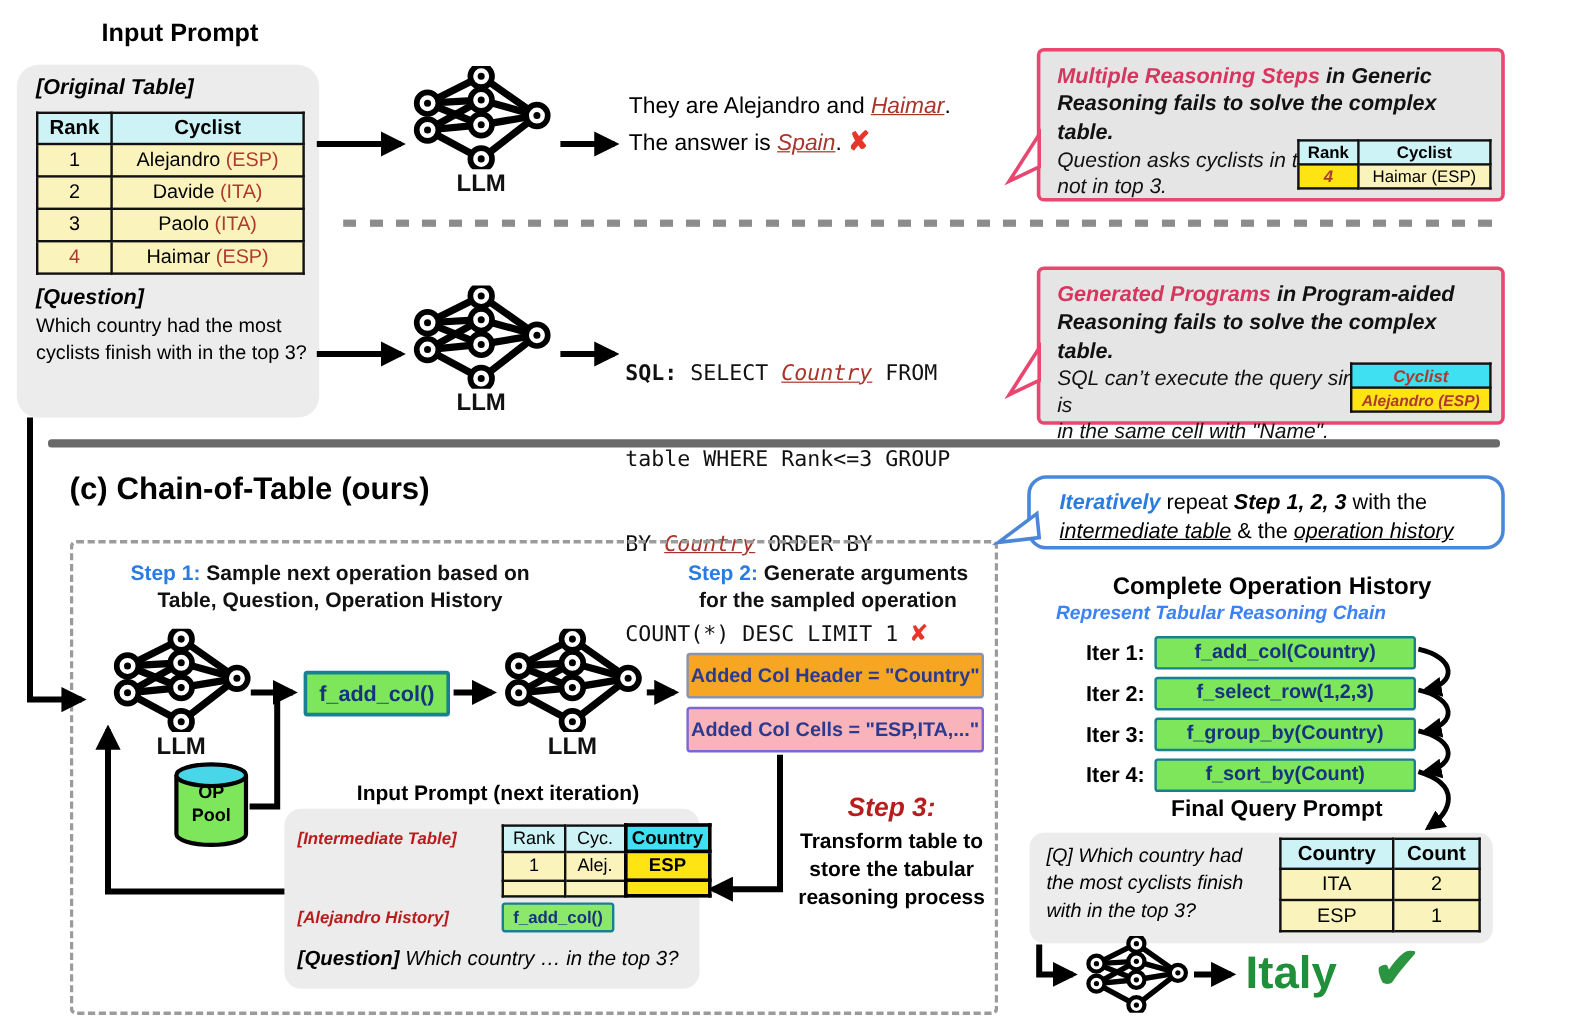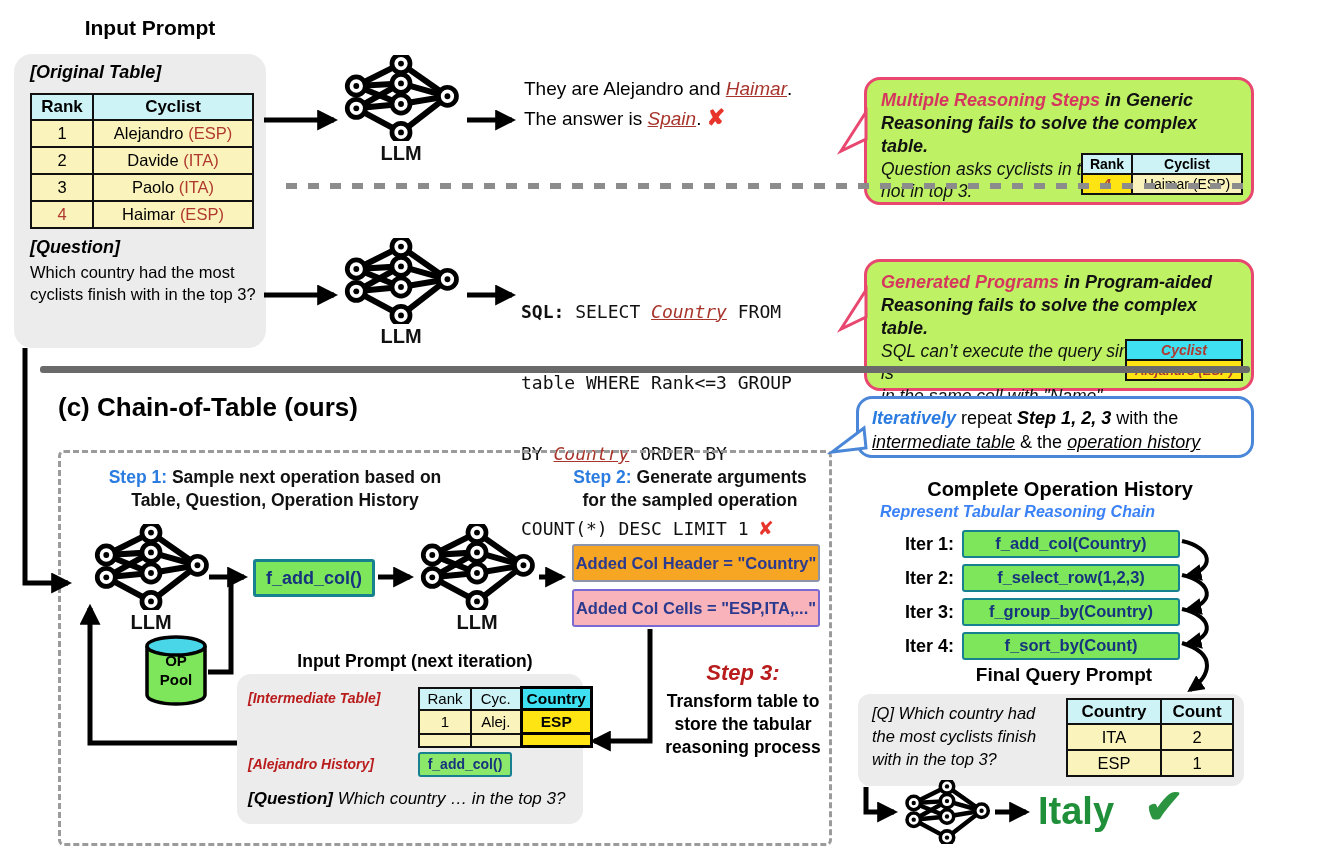--- a/index.html
+++ b/index.html
@@ -17,27 +17,27 @@
   table.dtab th, table.dtab td { border:2px solid #111; text-align:center; padding:0 4px; }
   .hdr-cyan { background:#cdf3f7; }
   .cell-yel { background:#fbf3bc; }
   .bright-cyan { background:#3fe0f2; }
   .bright-yel { background:#ffe414; }
   .red { color:#b0392f; }
 
   .ref { color:#a8352c; font-style:italic; text-decoration:underline; }
   .xmark { color:#e8352c; font-weight:bold; font-size:22px; }
 
-  .callout { background:#bef264; border:3.5px solid #e8476f; border-radius:16px; padding:9px 14px;margin-top:37px; }
+  .callout { background:#e5e5e5; border:3.5px solid #e8476f; border-radius:6px; padding:9px 14px; }
   .co-lead { color:#d6365e; font-weight:bold; font-style:italic; font-size:18px; }
   .co-bold { color:#111; font-weight:bold; font-style:italic; font-size:18px; }
   .co-body { color:#111; font-style:italic; font-size:17.5px; }
   .callout .ln { line-height:1.28; }
 
-  .bluebox { background:#fff; border:3.5px solid #4b87d9; border-radius:16px; padding:7px 13px; font-size:18px; line-height:1.35; }
+  .bluebox { background:#fff; border:3.5px solid #4b87d9; border-radius:16px; padding:7px 24px; font-size:18px; line-height:1.35; }
   .blue-lead { color:#2b7ce0; font-weight:bold; font-style:italic; }
   .bold-it { font-weight:bold; font-style:italic; }
   .it-u { font-style:italic; text-decoration:underline; }
 
   .step-blue { color:#2b7ce0; font-weight:bold; }
   .step-head { font-size:17.5px; font-weight:bold; color:#111; text-align:center; line-height:1.32; }
 
   .greenbox { background:#7de65a; border:3px solid #17818f; border-radius:3px;
               color:#16337e; font-weight:bold; text-align:center; }
   .argbox { border-radius:3px; color:#2b3a8e; font-weight:bold; font-size:16.5px;

